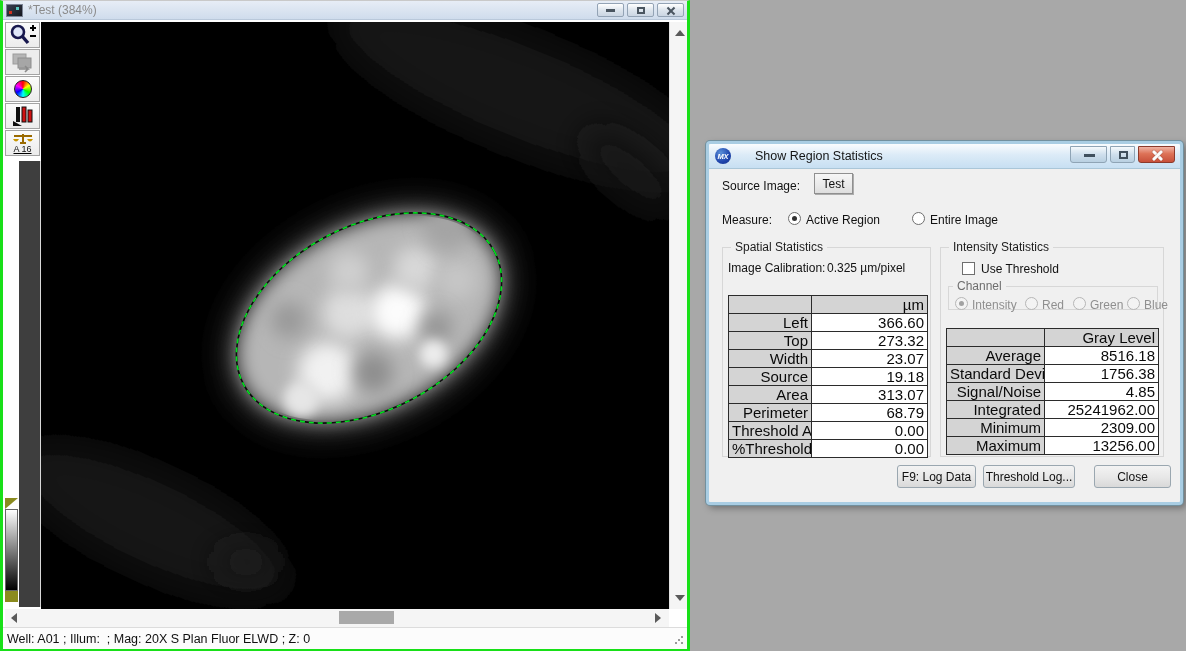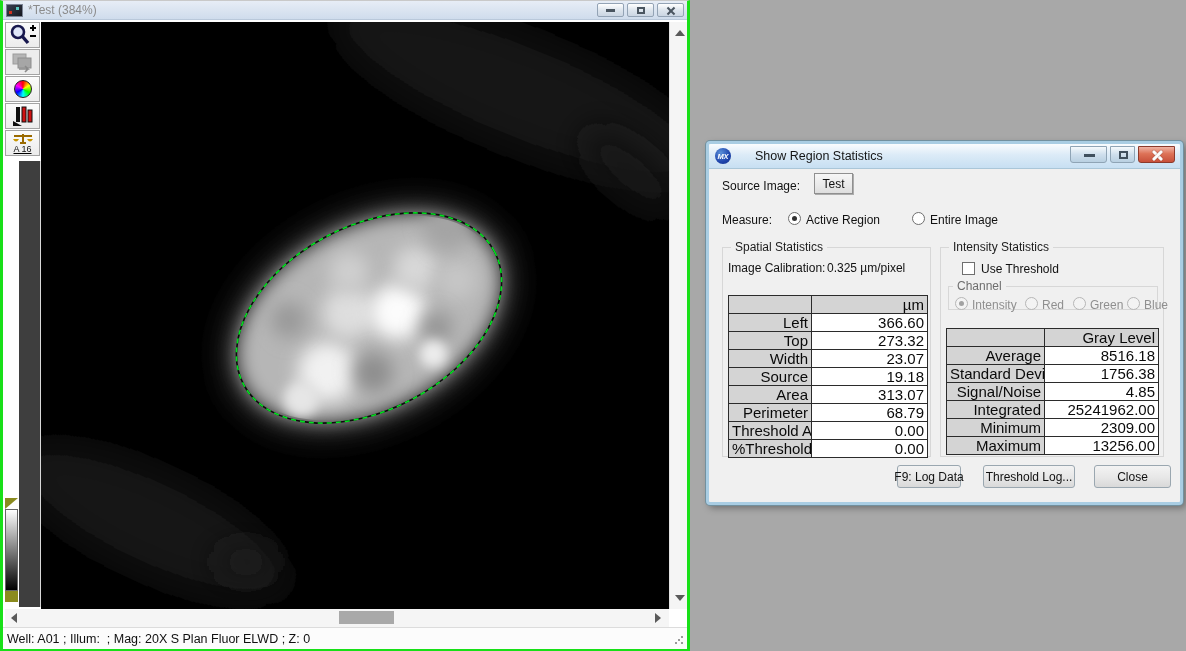--- a/index.html
+++ b/index.html
@@ -395,19 +395,19 @@
                 <td>2309.00</td>
               </tr>
           <tr>
                 <td class="lbl">Maximum</td>
                 <td>13256.00</td>
               </tr>
         </tbody>
           </table>
       </div>
 
-      <div class="btn footer" style="left:188px; top:296px; width:64px; height:23px;text-align:center;">F9: Log Data</div>
+      <div class="btn footer" style="left:188px; top:296px; width:79px; height:23px;text-align:center;">F9: Log Data</div>
       <div class="btn footer" style="left:274px; top:296px; width:92px; height:23px;">Threshold Log...</div>
       <div class="btn footer" style="left:385px; top:296px; width:77px; height:23px;">Close</div>
     </div>
   </div>
 
 </div>
 
 </body></html>

